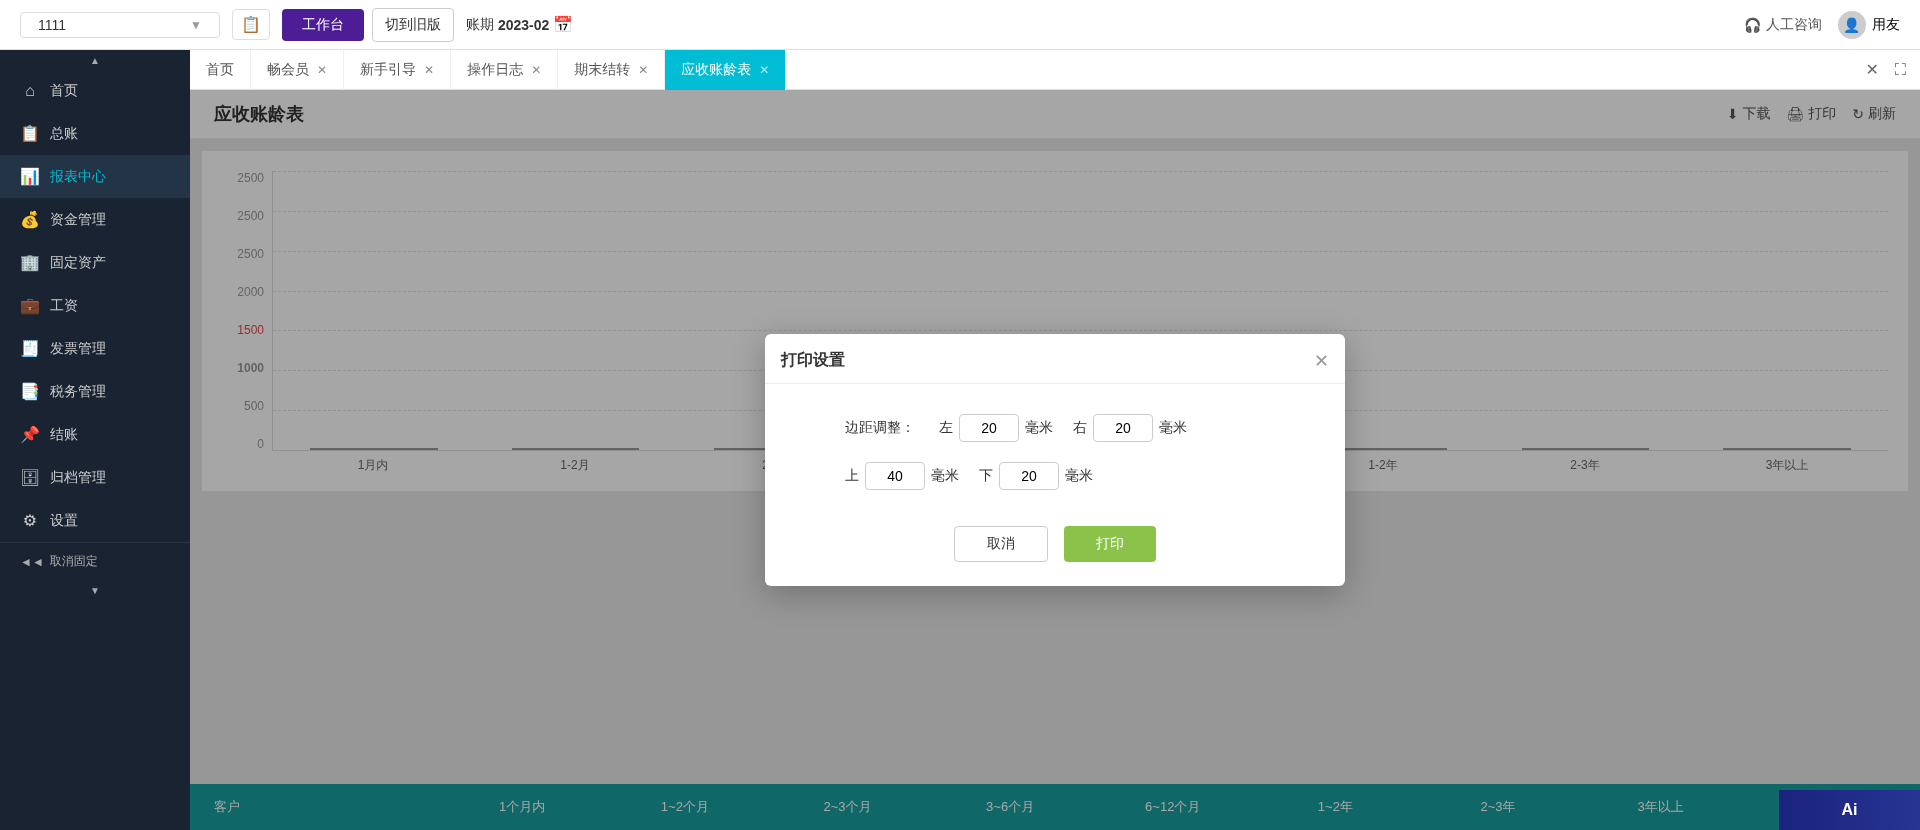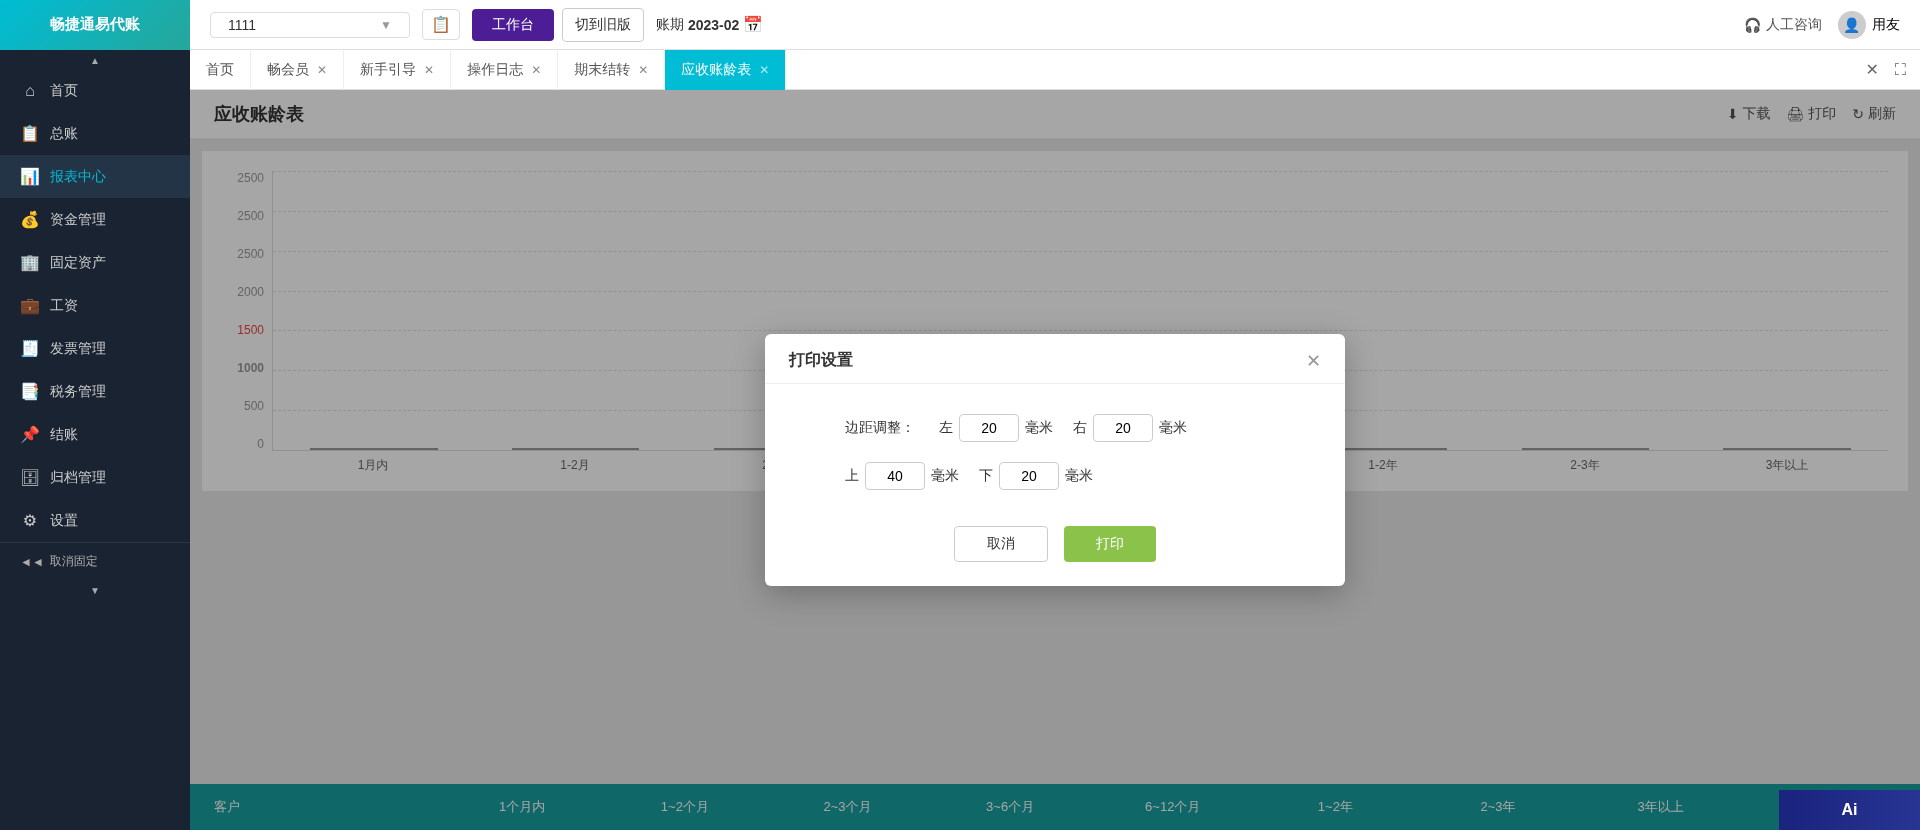--- a/index.html
+++ b/index.html
@@ -380,21 +380,21 @@
       background: #fff;
       border-radius: 6px;
       box-shadow: 0 8px 32px rgba(0,0,0,0.25);
       width: 580px;
       overflow: hidden;
     }
     .dialog-header {
       display: flex;
       align-items: center;
       justify-content: space-between;
-      padding: 16px 24px 12px;
+      padding: 16px 16px 12px;
       border-bottom: 1px solid #eee;
     }
     .dialog-title {
       font-size: 16px;
       font-weight: bold;
       color: #333;
     }
     .dialog-close {
       cursor: pointer;
       color: #999;
@@ -478,23 +478,20 @@
       font-size: 16px;
       font-weight: bold;
       cursor: pointer;
       z-index: 9999;
     }
   </style>
 </head>
 <body>
 
 <div class="header">
-  <div class="logo-area">
-    <span class="logo-text">畅捷通易代账</span>
-  </div>
   <div class="company-selector">
     <span class="company-name">1111</span>
     <span class="dropdown-icon">▼</span>
   </div>
   <button class="copy-icon-btn">📋</button>
   <button class="workbench-btn">工作台</button>
   <button class="old-version-btn">切到旧版</button>
   <div class="period-area">
     <span class="period-label">账期</span>
     <span class="period-value">2023-02</span>

